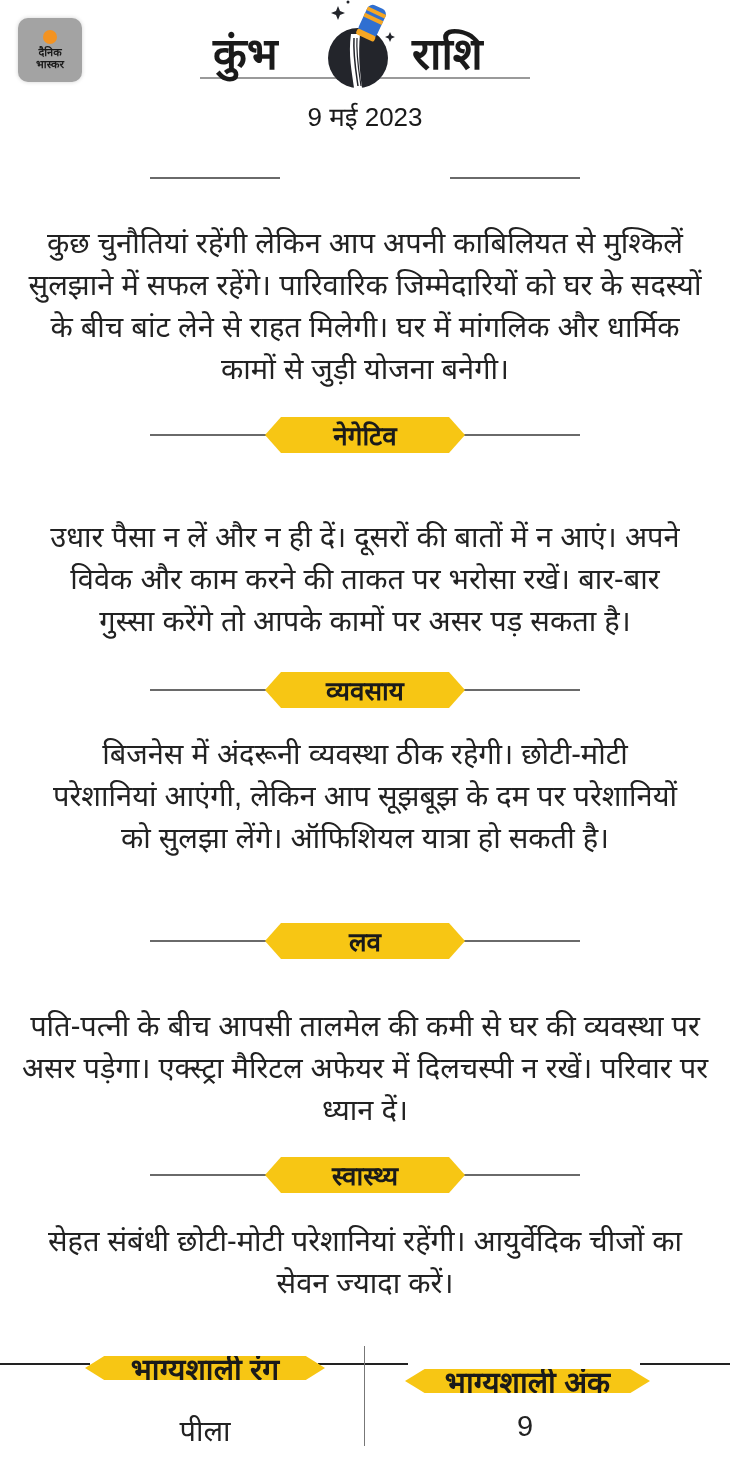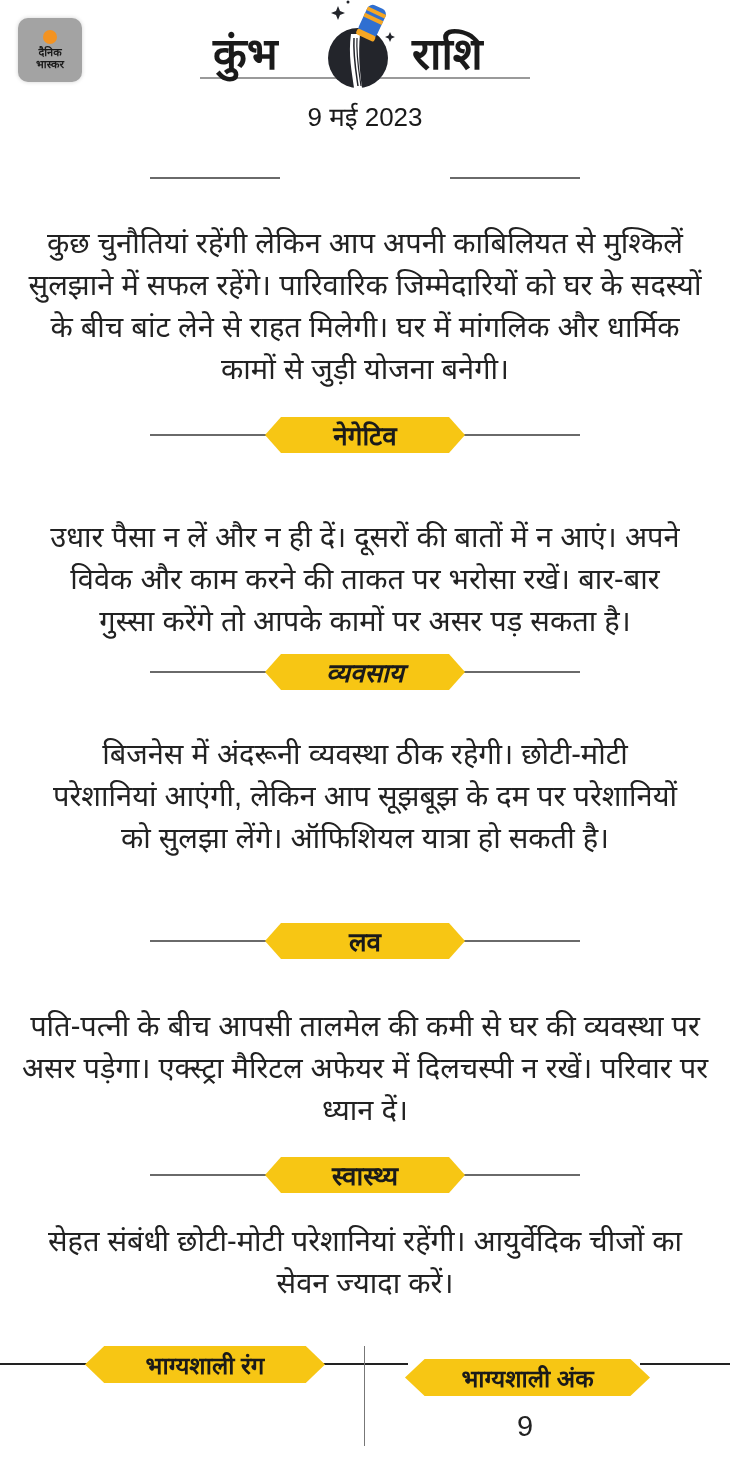--- a/index.html
+++ b/index.html
@@ -35,21 +35,21 @@
   }
 
   .body-text {
     position: absolute; left: 20px; width: 690px; text-align: center;
     font-size: 29px; line-height: 42px; color: #222;
   }
 
   .lucky { position: absolute; left: 0; top: 1340px; width: 730px; height: 110px; }
   .lucky .hline { position: absolute; top: 23px; height: 2px; background: #222; }
   .lucky .vline { position: absolute; left: 364px; top: 6px; width: 1px; height: 100px; background: #777; }
-  .lucky .badge { top: 6px; height: 37px; font-size: 24px; }
+  .lucky .badge { top: 16px; height: 24px; font-size: 30px; }
   .lucky .val { position: absolute; top: 70px; font-size: 29px; color: #222; text-align: center; width: 200px; }
 </style>
 </head>
 <body>
 
 <div class="logo">
   <div class="dot"></div>
   <div class="l1">दैनिक</div>
   <div class="l2">भास्कर</div>
 </div>
@@ -82,21 +82,21 @@
 </div>
 <div class="body-text" style="top:222px;">कुछ चुनौतियां रहेंगी लेकिन आप अपनी काबिलियत से मुश्किलें सुलझाने में सफल रहेंगे। पारिवारिक जिम्मेदारियों को घर के सदस्यों के बीच बांट लेने से राहत मिलेगी। घर में मांगलिक और धार्मिक कामों से जुड़ी योजना बनेगी।</div>
 
 <div class="section-head" style="top:415px;">
   <div class="line l"></div>
   <div class="line r"></div>
   <div class="badge">नेगेटिव</div>
 </div>
 <div class="body-text" style="top:480px; padding: 0 30px; margin-top: 36px;">उधार पैसा न लें और न ही दें। दूसरों की बातों में न आएं। अपने विवेक और काम करने की ताकत पर भरोसा रखें। बार-बार गुस्सा करेंगे तो आपके कामों पर असर पड़ सकता है।</div>
 
-<div class="section-head" style="top:652px;font-style:italic;">
+<div class="section-head" style="top:670px;">
   <div class="line l"></div>
   <div class="line r"></div>
   <div class="badge">व्यवसाय</div>
 </div>
 <div class="body-text" style="top:733px; padding: 0 30px;">बिजनेस में अंदरूनी व्यवस्था ठीक रहेगी। छोटी-मोटी परेशानियां आएंगी, लेकिन आप सूझबूझ के दम पर परेशानियों को सुलझा लेंगे। ऑफिशियल यात्रा हो सकती है।</div>
 
 <div class="section-head" style="top:921px;">
   <div class="line l"></div>
   <div class="line r"></div>
   <div class="badge">लव</div>
@@ -110,14 +110,15 @@
 </div>
 <div class="body-text" style="top:1220px;">सेहत संबंधी छोटी-मोटी परेशानियां रहेंगी। आयुर्वेदिक चीजों का सेवन ज्यादा करें।</div>
 
 <div class="lucky">
   <div class="hline" style="left:0; width:90px;"></div>
   <div class="hline" style="left:318px; width:90px;"></div>
   <div class="hline" style="left:640px; width:90px;"></div>
   <div class="vline"></div>
   <div class="badge" style="left:85px; width:240px;">भाग्यशाली रंग</div>
   <div class="badge" style="left:405px; width:245px;margin-top:13px;">भाग्यशाली अंक</div>
+  <div class="val" style="left:105px;">पीला</div>
   <div class="val" style="left:425px;">9</div>
 </div>
 
 </body></html>

